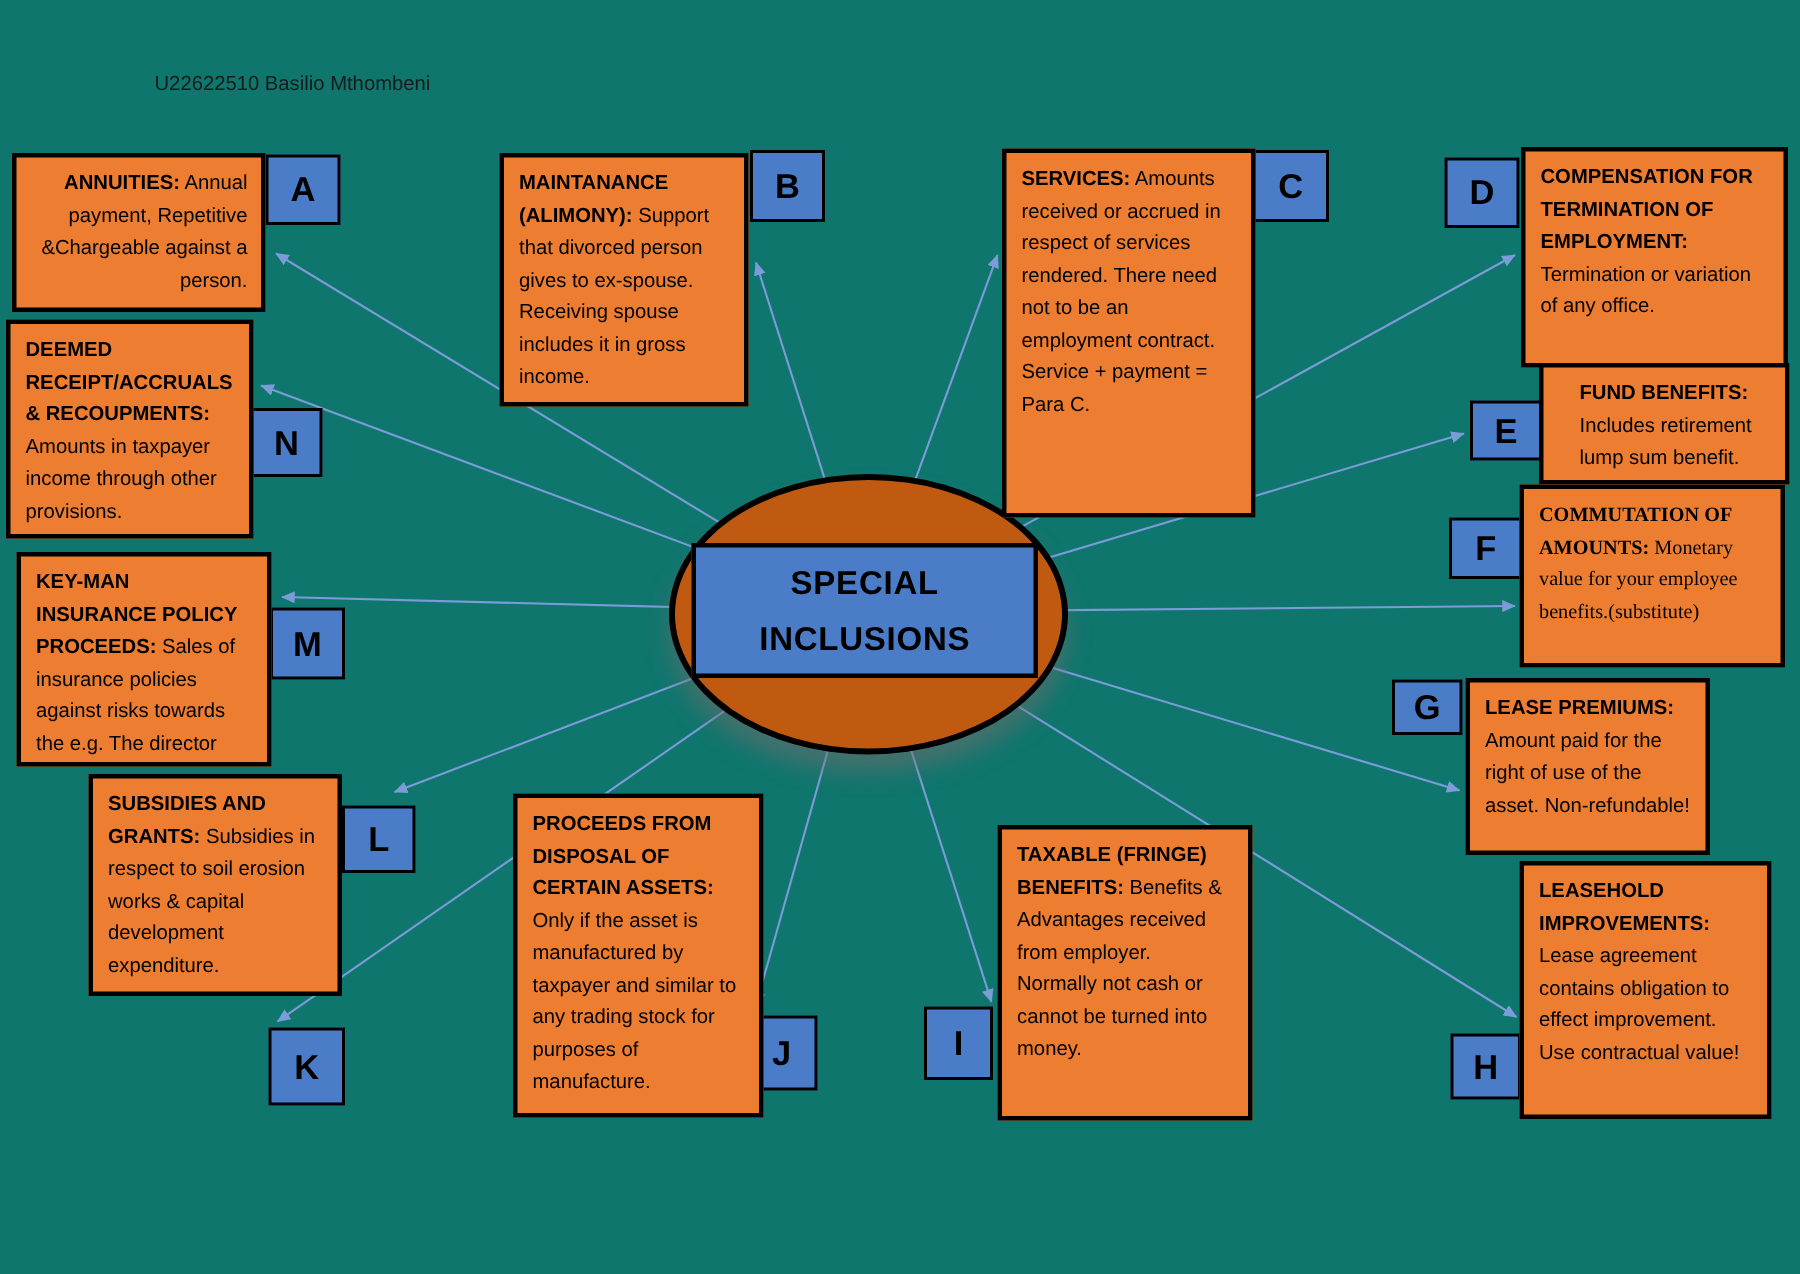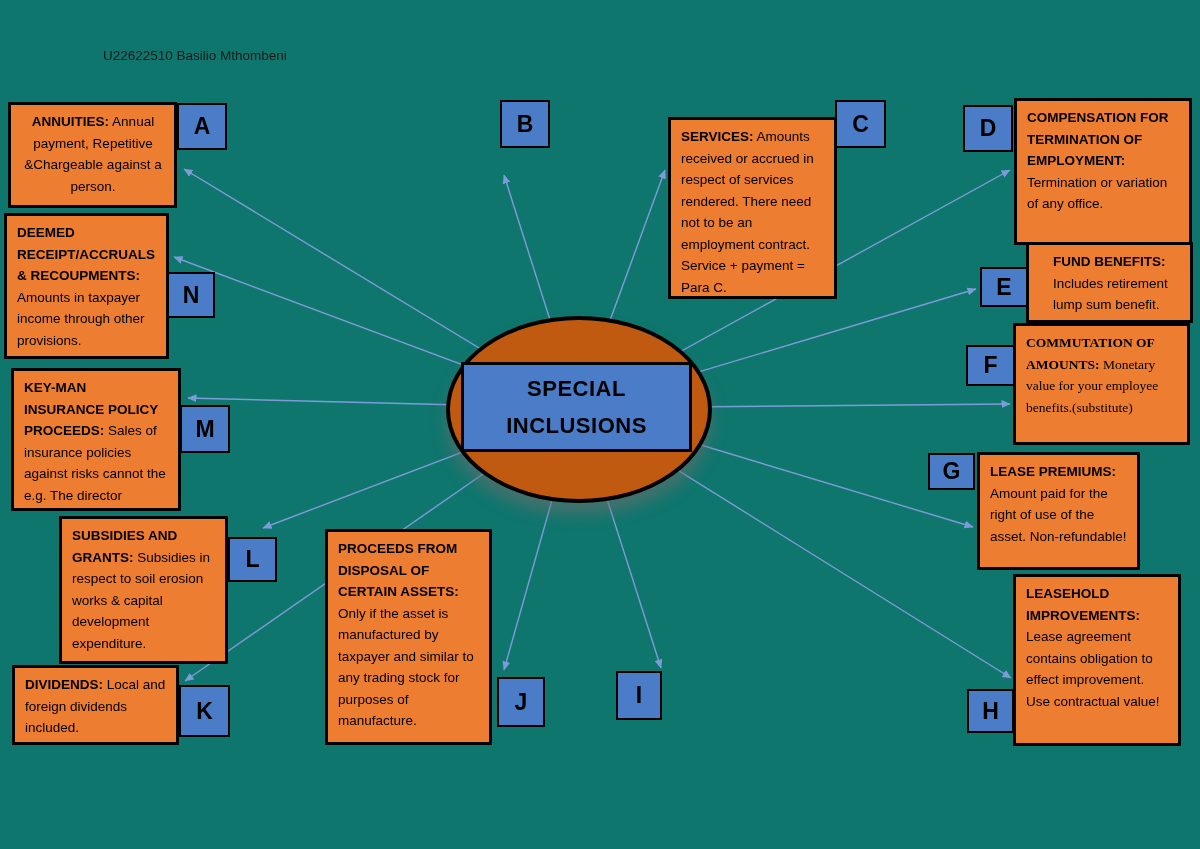--- a/index.html
+++ b/index.html
@@ -23,35 +23,35 @@
     display:flex;flex-direction:column;align-items:center;justify-content:center;
     z-index:3;font-weight:bold;font-size:22px;line-height:37px;color:#000;
     letter-spacing:0.5px;text-align:center;
   }
   .node{
     position:absolute;background:#ED7D31;border:3px solid #000;box-sizing:border-box;
     padding:6px 9px 6px 10px;font-size:13.5px;line-height:21.5px;color:#000;
     z-index:4;text-align:left;
   }
   .node .t{font-weight:bold;}
-  .node.center-text{text-align:center;}
+  .node.center-text{text-align:right;}
   .tag{
     position:absolute;background:#4A7CC7;border:2.5px solid #000;box-sizing:border-box;
     display:flex;align-items:center;justify-content:center;
     font-weight:bold;font-size:23px;color:#000;z-index:3;
   }
   
   .node-a{left:8px;   top:102px;width:169px;height:106px;}
   .node-n{left:4px;   top:213px;width:165px;height:146px;}
   .node-m{left:11px;  top:368px;width:170px;height:143px;}
   .node-l{left:59px;  top:516px;width:169px;height:148px;}
   .node-k{left:12px;  top:665px;width:167px;height:80px;}
   .node-b{left:333px; top:102px;width:166px;height:169px;}
-  .node-j{left:325px; top:529px;width:167px;height:216px;}
-  .node-c{left:668px; top:99px; width:169px;height:182px;margin-top:18px;}
+  .node-j{left:342px; top:529px;width:167px;height:216px;}
+  .node-c{left:668px; top:99px; width:169px;height:246px;}
   .node-i{left:665px; top:550px;width:170px;height:197px;}
   .node-d{left:1014px;top:98px; width:178px;height:147px;}
   .node-e{left:1026px;top:242px;width:167px;height:81px;padding-left:24px;}
   .node-f{left:1013px;top:323px;width:177px;height:122px;font-family:Liberation Serif, serif;}
   .node-g{left:977px; top:452px;width:163px;height:118px;}
   .node-h{left:1013px;top:574px;width:168px;height:172px;}
   
   .tag-a{left:177px;top:103px;width:50px;height:47px;}
   .tag-b{left:500px;top:100px;width:50px;height:48px;}
   .tag-c{left:835px;top:100px;width:51px;height:48px;}
@@ -111,50 +111,54 @@
   <div class="tag tag-a">A</div>
 
   <div class="node node-n">
     <span class="t">DEEMED RECEIPT/ACCRUALS &amp; RECOUPMENTS:</span>
     <span class="b">Amounts in taxpayer income through other provisions.</span>
   </div>
   <div class="tag tag-n">N</div>
 
   <div class="node node-m">
     <span class="t">KEY-MAN INSURANCE POLICY PROCEEDS:</span>
-    <span class="b">Sales of insurance policies against risks cannot the e.g. The director</span>
+    <span class="b">Sales of insurance policies against risks towards the e.g. The director</span>
   </div>
   <div class="tag tag-m">M</div>
 
   <div class="node node-l">
     <span class="t">SUBSIDIES AND GRANTS:</span>
     <span class="b">Subsidies in respect to soil erosion works &amp; capital development expenditure.</span>
   </div>
   <div class="tag tag-l">L</div>
 
-  <div class="node node-k">
-    <span class="t">DIVIDENDS:</span>
-    <span class="b">Local and foreign dividends included.</span>
-  </div>
   <div class="tag tag-k">K</div>
 
+  <div class="node node-b">
+    <span class="t">MAINTANANCE (ALIMONY):</span>
+    <span class="b">Support that divorced person gives to ex-spouse. Receiving spouse includes it in gross income.</span>
+  </div>
   <div class="tag tag-b">B</div>
 
   <div class="node node-j">
     <span class="t">PROCEEDS FROM DISPOSAL OF CERTAIN ASSETS:</span>
     <span class="b">Only if the asset is manufactured by taxpayer and similar to any trading stock for purposes of manufacture.</span>
   </div>
   <div class="tag tag-j">J</div>
 
   <div class="node node-c">
     <span class="t">SERVICES:</span>
     <span class="b">Amounts received or accrued in respect of services rendered. There need not to be an employment contract. Service + payment = Para C.</span>
   </div>
   <div class="tag tag-c">C</div>
 
+  <div class="node node-i">
+    <span class="t">TAXABLE (FRINGE) BENEFITS:</span>
+    <span class="b">Benefits &amp; Advantages received from employer. Normally not cash or cannot be turned into money.</span>
+  </div>
   <div class="tag tag-i">I</div>
 
   <div class="node node-d">
     <span class="t">COMPENSATION FOR TERMINATION OF EMPLOYMENT:</span>
     <span class="b">Termination or variation of any office.</span>
   </div>
   <div class="tag tag-d">D</div>
 
   <div class="node node-e">
     <span class="t">FUND BENEFITS:</span>

